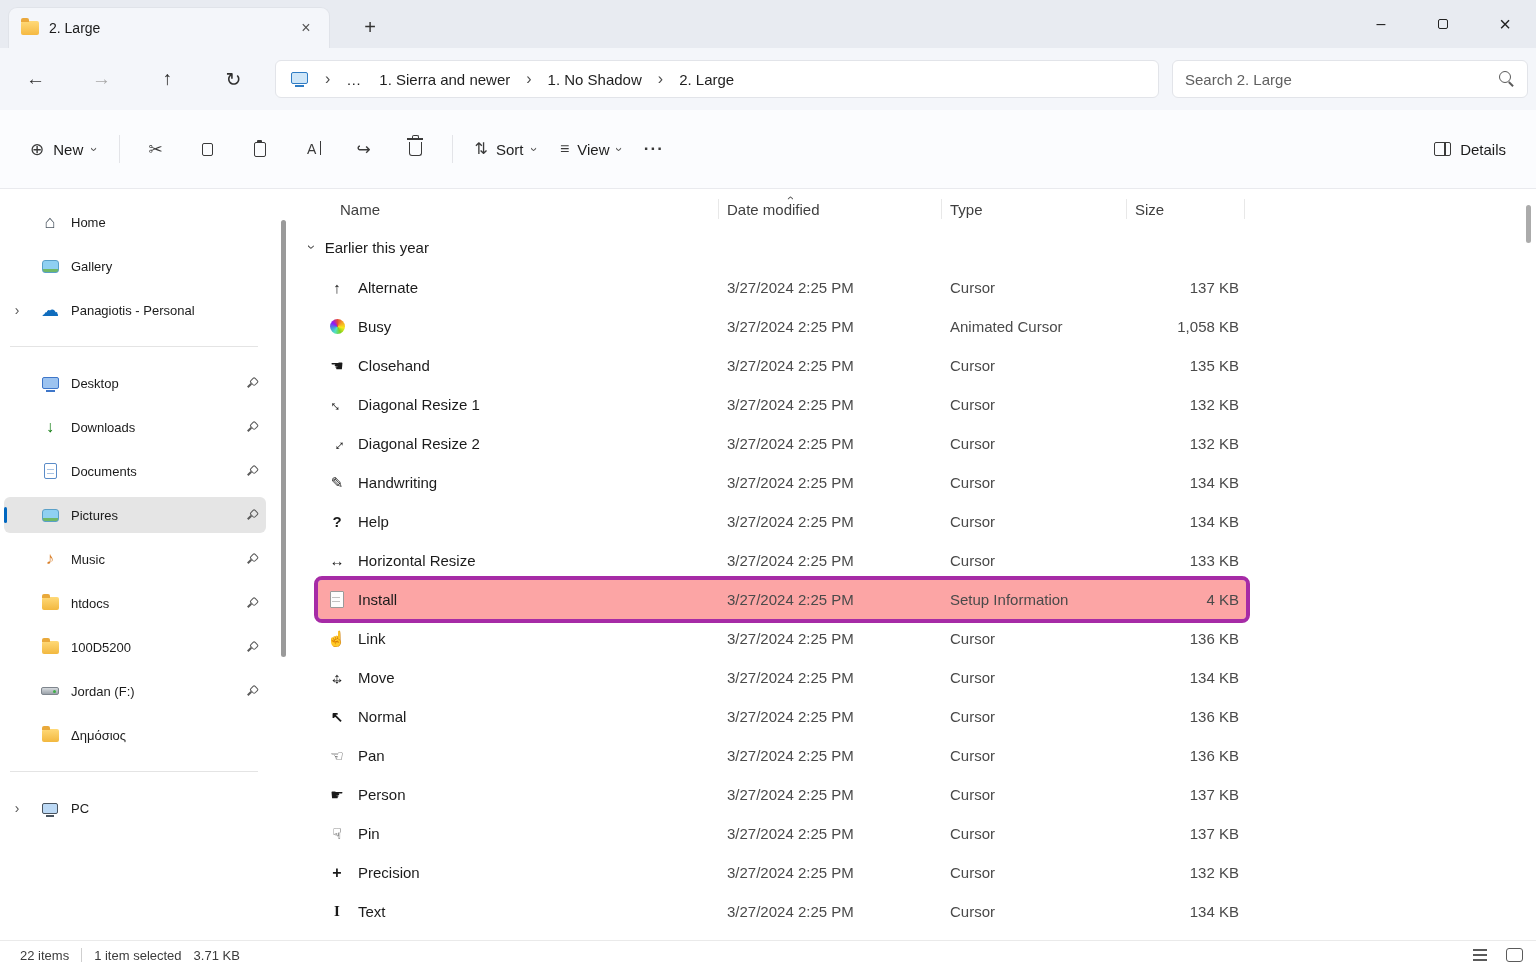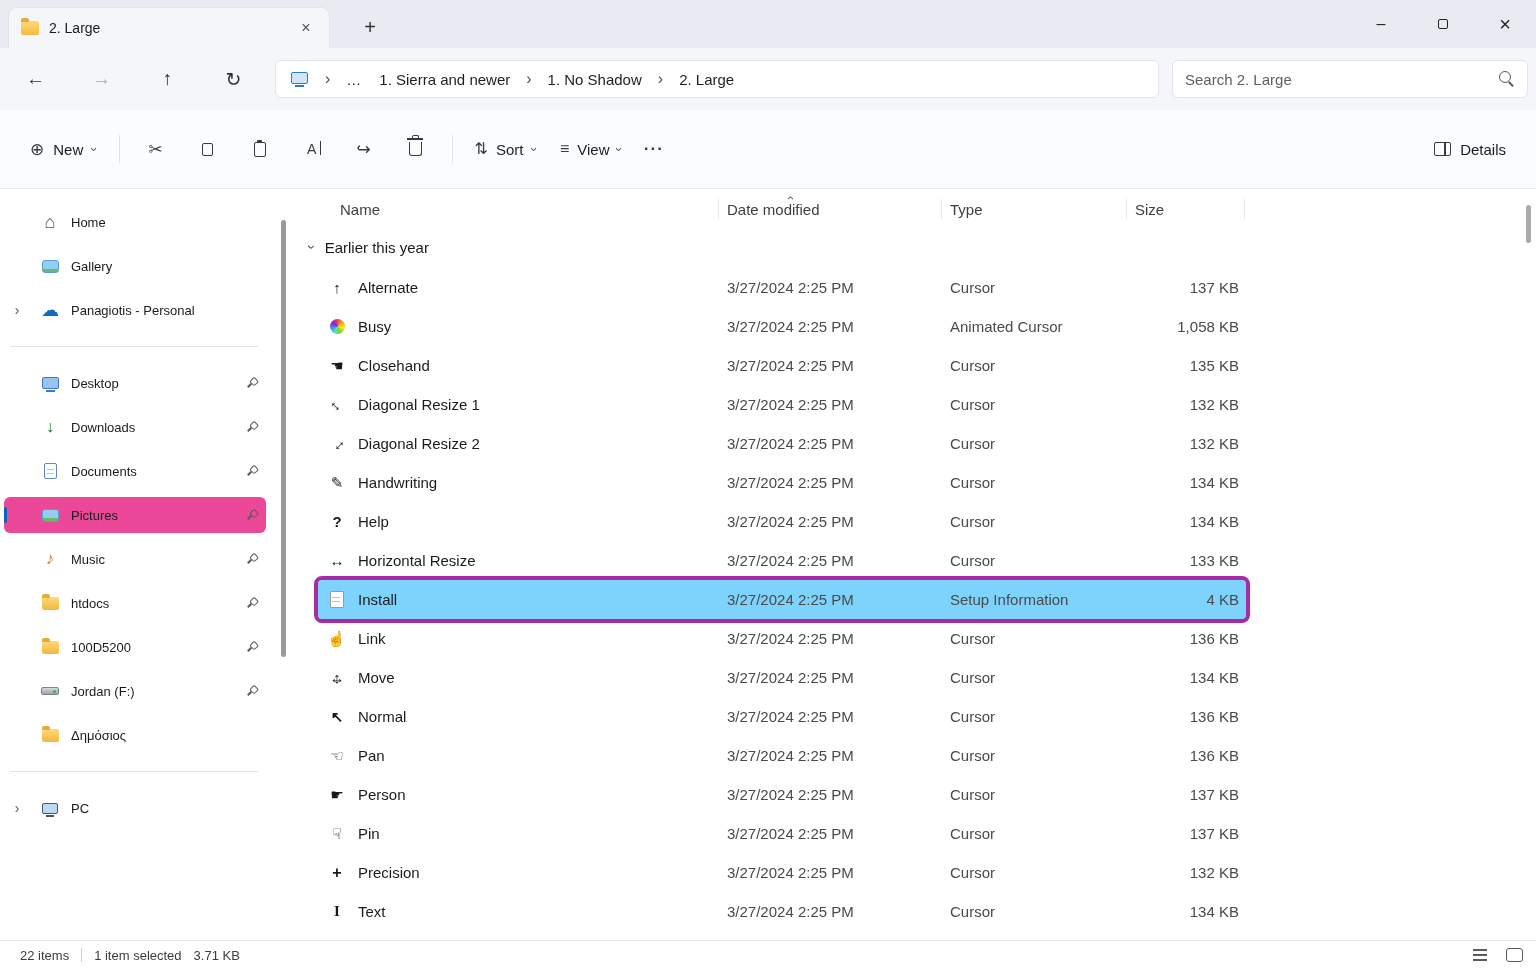--- a/index.html
+++ b/index.html
@@ -59,21 +59,21 @@
 .tb-details{margin-left:auto;display:flex;align-items:center;gap:9px;padding:8px 12px;font-size:15px;border-radius:6px}
 .ico-details{width:17px;height:14px;border:1.5px solid #3a3a3a;border-radius:2px;position:relative}
 .ico-details::after{content:"";position:absolute;left:9px;top:0;bottom:0;width:1.5px;background:#3a3a3a}
 
 
 .content{position:absolute;top:190px;bottom:29px;left:0;right:0;background:#fff}
 
 
 .sidebar{position:absolute;left:0;top:0;bottom:0;width:272px;padding-top:14px;overflow:hidden}
 .sb-item{height:36px;margin:0 6px 8px 4px;display:flex;align-items:center;border-radius:6px;padding-right:6px;position:relative}
-.sb-item.selected{background:#ec4899}
+.sb-item.selected{background:#e5e5e5}
 .sb-item.selected::before{content:"";position:absolute;left:0;top:10px;bottom:10px;width:3px;border-radius:2px;background:#0067c0}
 .sb-chev{width:26px;text-align:center;font-size:14px;color:#555;flex:0 0 auto}
 .sb-chev.invis{visibility:hidden}
 .sb-ico{width:24px;display:flex;align-items:center;justify-content:center;margin:0 9px 0 8px;font-size:16px;flex:0 0 auto}
 .sb-label{flex:1;font-size:13px;white-space:nowrap;overflow:hidden}
 .pin-ico{width:16px;height:16px;transform:rotate(45deg);display:flex;flex-direction:column;align-items:center;justify-content:center;flex:0 0 auto}
 .pin-head{width:7px;height:7px;border:1.5px solid #5a5a5a;border-radius:2px}
 .pin-stem{width:1.5px;height:5px;background:#5a5a5a}
 .sb-divider{height:1px;background:#e4e4e4;margin:18px 14px 18px 10px}
 .si-home{font-size:18px;color:#4a5560}
@@ -104,21 +104,21 @@
 .fh-date{width:223px}
 .fh-type{width:185px}
 .fh-size{width:111px}
 .fh-sep{position:absolute;top:9px;height:20px;width:1px;background:#e8e8e8}
 .sort-caret{position:absolute;left:470px;top:2px;transform:rotate(-90deg);font-size:12px;color:#555;line-height:1}
 .fgroup{display:flex;align-items:center;gap:10px;height:34px;margin-left:10px;margin-top:2px}
 .fgroup-chev{display:inline-block;transform:rotate(90deg);font-size:14px;color:#444;line-height:1}
 .fgroup-label{font-size:15px;color:#1b1b1b}
 .flist{margin-left:18px;margin-top:4px}
 .frow{display:flex;align-items:center;height:39px;width:928px;border-radius:4px;position:relative}
-.frow.selected{background:#7dd3fc}
+.frow.selected{background:#fca5a5}
 .frow.annotated{outline:4px solid #a62ba6;z-index:2}
 .fcol-name{width:409px;display:flex;align-items:center;gap:11px;padding-left:9px}
 .ficon{width:20px;height:20px;display:flex;align-items:center;justify-content:center;font-size:15px;color:#1a1a1a;flex:0 0 auto}
 .ficon .g{line-height:1}
 .fname{font-size:15px;color:#1b1b1b;white-space:nowrap}
 .fcol-date{width:223px;font-size:15px;color:#4a4a4a}
 .fcol-type{width:185px;font-size:15px;color:#4a4a4a}
 .fcol-size{width:111px;font-size:15px;color:#4a4a4a;text-align:right;padding-right:7px}
 .fi-color-wheel::before{content:"";width:15px;height:15px;border-radius:50%;background:conic-gradient(#e5493c,#f5a623,#f8e81c,#7ed321,#50e3c2,#4a90d9,#9013fe,#e5493c)}
 .fi-setup-file::before{content:"";width:12px;height:15px;background:#fdfdfd;border:1px solid #9a9a9a;border-radius:1px;background-image:repeating-linear-gradient(180deg,transparent 0 3px,#c2c2c2 3px 4px);background-size:8px 9px;background-repeat:no-repeat;background-position:1px 2px}

